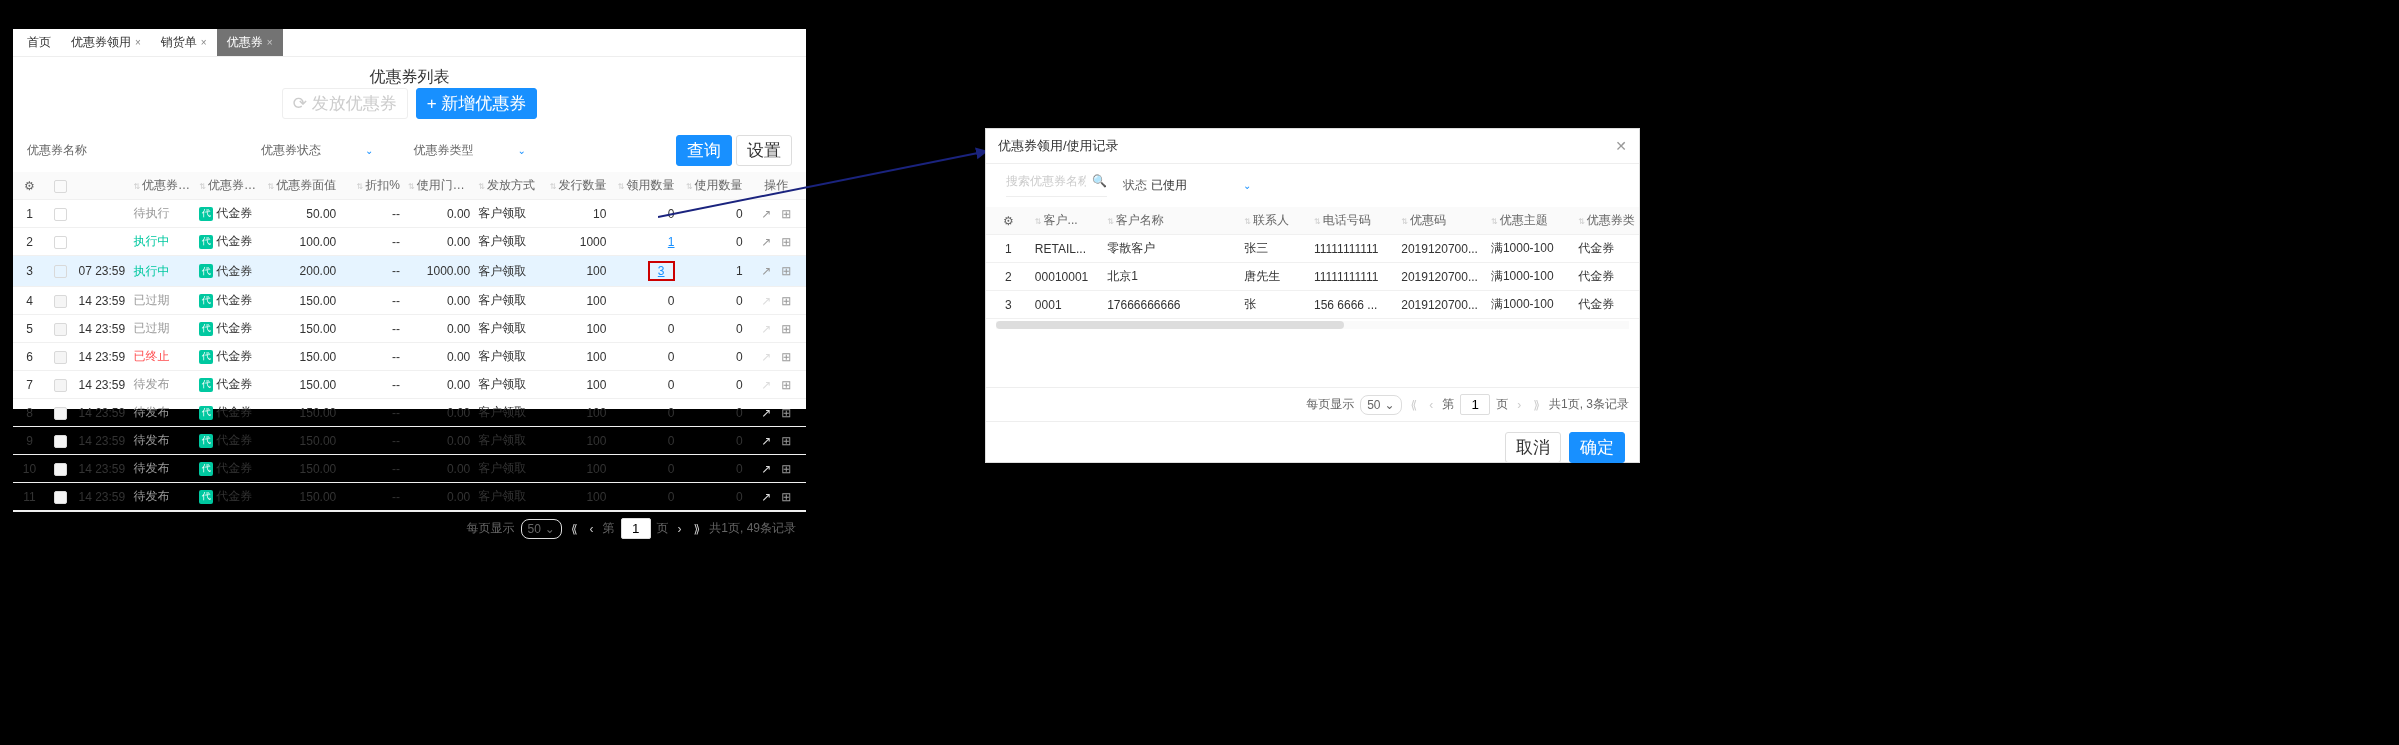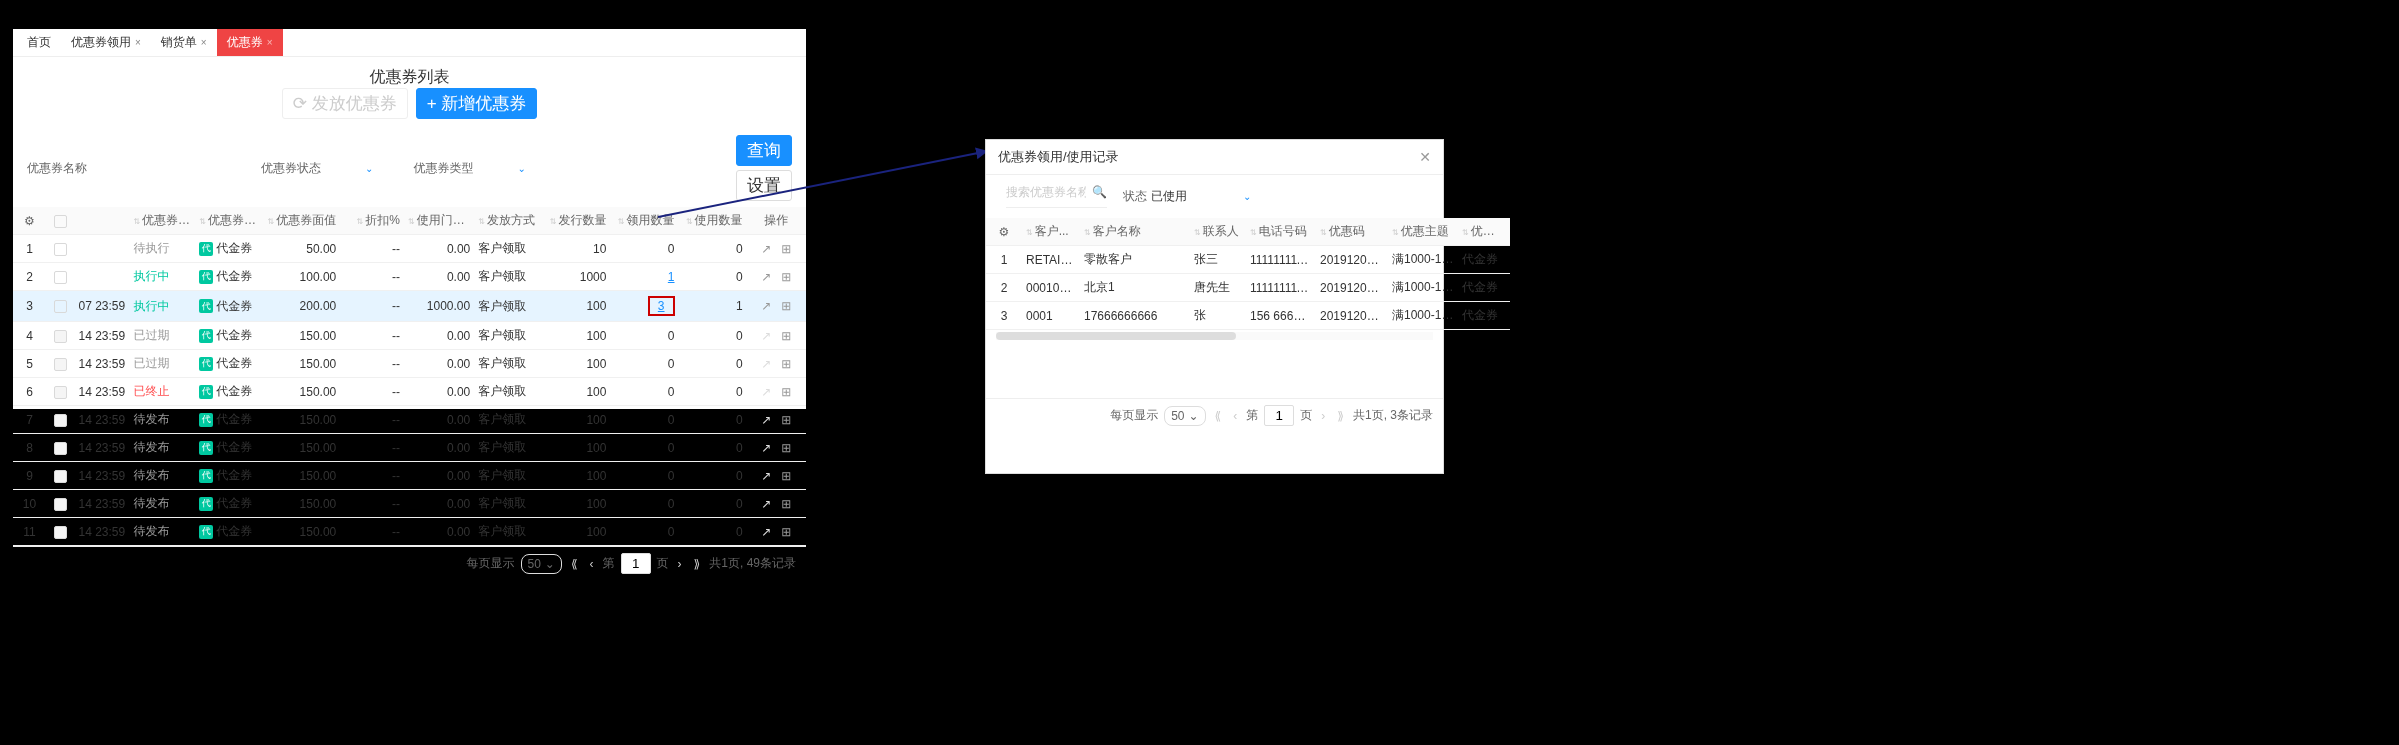--- a/index.html
+++ b/index.html
@@ -1,43 +1,43 @@
 <!DOCTYPE html>
 <html><head>
   <meta charset="utf-8">
   <style>
     * { margin: 0; padding: 0; box-sizing: border-box; }
     body { font-family: -apple-system, "PingFang SC", "Microsoft YaHei", sans-serif; font-size: 12px; color: #333; background: #000; width: 2399px; height: 745px; position: relative; }
     
     .window { position: absolute; background: #fff; }
     .main-window { left: 13px; top: 29px; width: 793px; height: 380px; }
-    .modal-window { left: 985px; top: 139px; width: 459px; height: 335px; border: 1px solid #ddd; }
+    .modal-window { left: 985px; top: 128px; width: 655px; height: 335px; border: 1px solid #ddd; }
     
     
     .tabs { display: flex; height: 28px; border-bottom: 1px solid #eee; align-items: center; padding-left: 4px; }
     .tab { padding: 0 10px; height: 100%; display: flex; align-items: center; gap: 4px; cursor: pointer; font-size: 12px; }
-    .tab.active { background: #ef4444; color: #fff; }
+    .tab.active { background: #737373; color: #fff; }
     .tab-close { font-size: 10px; opacity: 0.6; }
     
     
     .page-header { display: flex; justify-content: space-between; align-items: center; padding: 10px 14px; flex-direction: column; }
     .page-title { font-size: 16px; font-weight: 500; }
     .header-actions { display: flex; gap: 8px; align-items: center; }
     .btn { padding: 3px 10px; border-radius: 3px; border: 1px solid #ddd; background: #fff; cursor: pointer; font-size: 17px; }
     .btn-primary { background: #1890ff; color: #fff; border-color: #1890ff; }
     .btn-disabled { color: #ccc; border-color: #eee; cursor: not-allowed; }
     
     
     .filters { display: flex; padding: 6px 14px; gap: 10px; align-items: center; }
     .filter-group { display: flex; align-items: center; gap: 4px; }
     .filter-label { color: #666; }
     .filter-input { border: none; border-bottom: 1px solid transparent; width: 100px; padding: 2px; }
     .filter-select { display: flex; align-items: center; gap: 40px; cursor: pointer; }
     .chevron-down { color: #1890ff; font-size: 10px; }
-    .filter-actions { margin-left: auto; display: flex; flex-direction: column; gap: 4px; }
+    .filter-actions { margin-left: auto; display: flex; gap: 4px; }
     
     
     .table-wrap { overflow-x: auto; position: relative; }
     .table { width: 100%; border-collapse: collapse; table-layout: fixed; }
     .table th, .table td { padding: 5px 4px; text-align: left; border-bottom: 1px solid #f0f0f0; white-space: nowrap; overflow: hidden; text-overflow: ellipsis; font-size: 12px; }
     .table th { background: #fafafa; font-weight: 500; color: #666; position: relative; }
     .table th .sort { font-size: 8px; color: #ccc; margin-right: 2px; display: inline-block; line-height: 1; }
     .table td { height: 26px; }
     .table .num-col { text-align: center; }
     .table .right { text-align: right; }
@@ -511,13 +511,17 @@
       </span>
     <span class="page-nav">⟪</span>
     <span class="page-nav">‹</span>
     <span>第</span>
     <input class="page-input" value="1" style="">
     <span>页</span>
     <span class="page-nav">›</span>
     <span class="page-nav">⟫</span>
     <span>共1页, 3条记录</span>
   </div>
+  <div class="modal-footer">
+    <span class="btn">取消</span>
+    <span class="btn btn-primary">确定</span>
+  </div>
 </div>
 
 </body></html>

